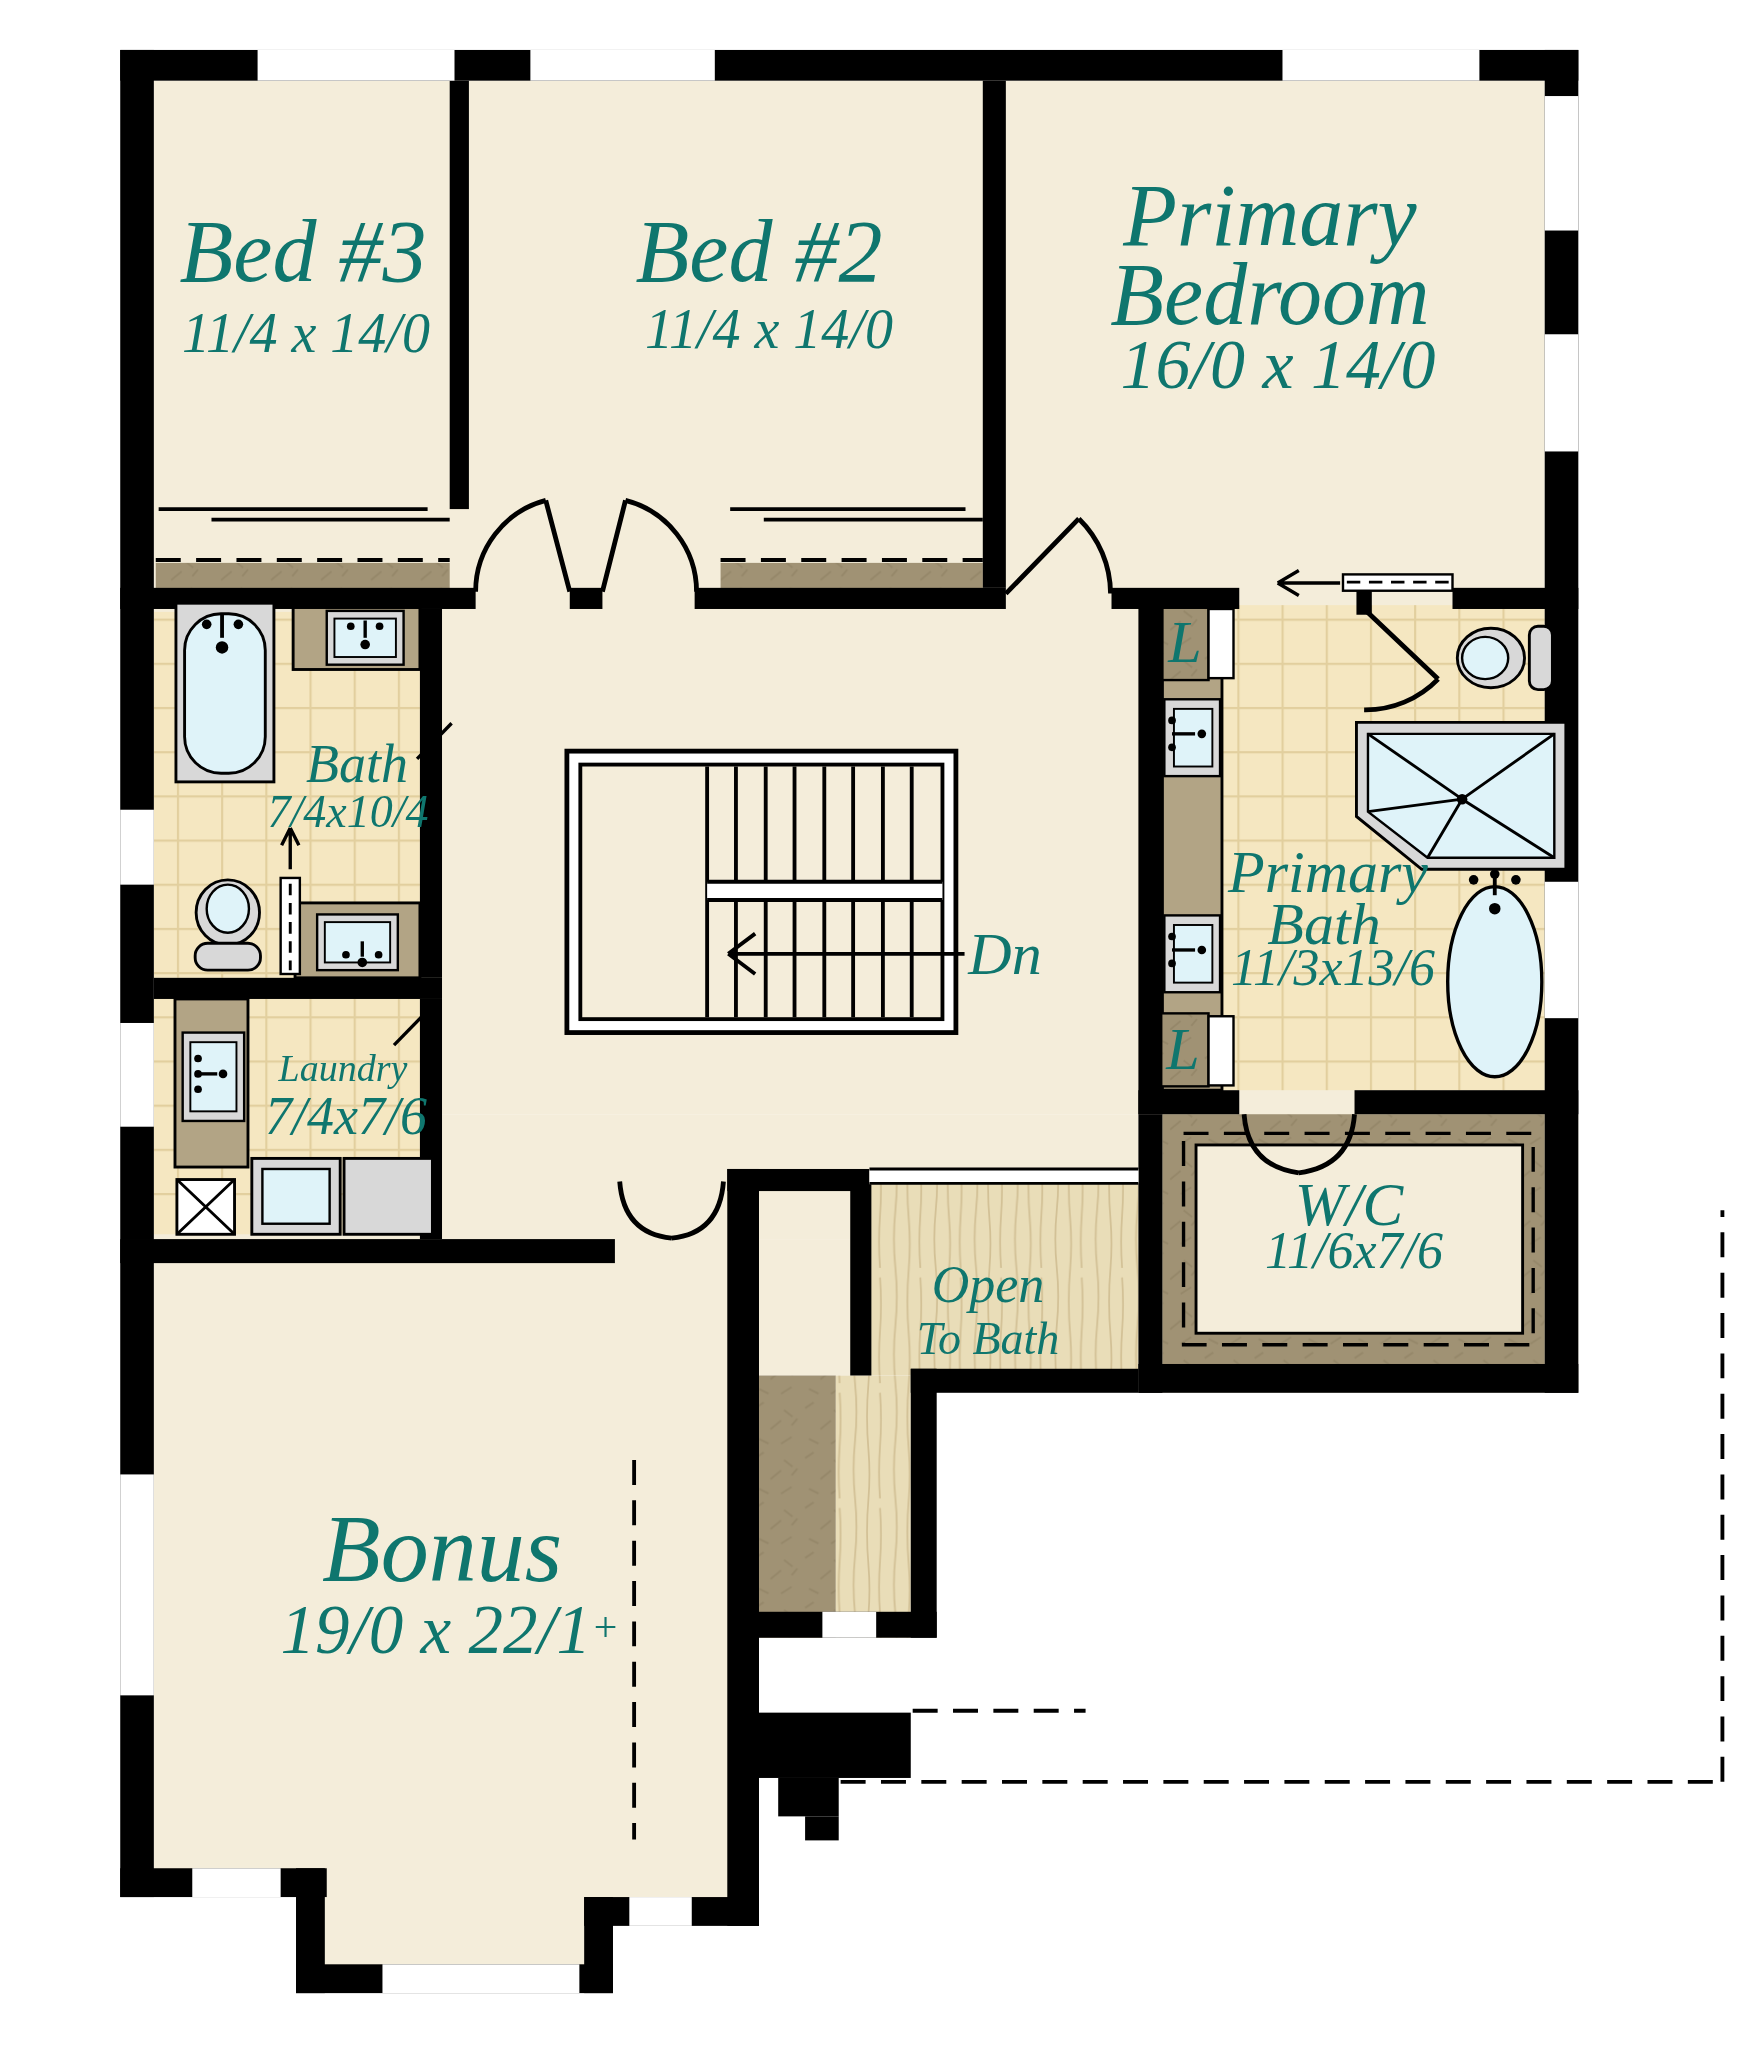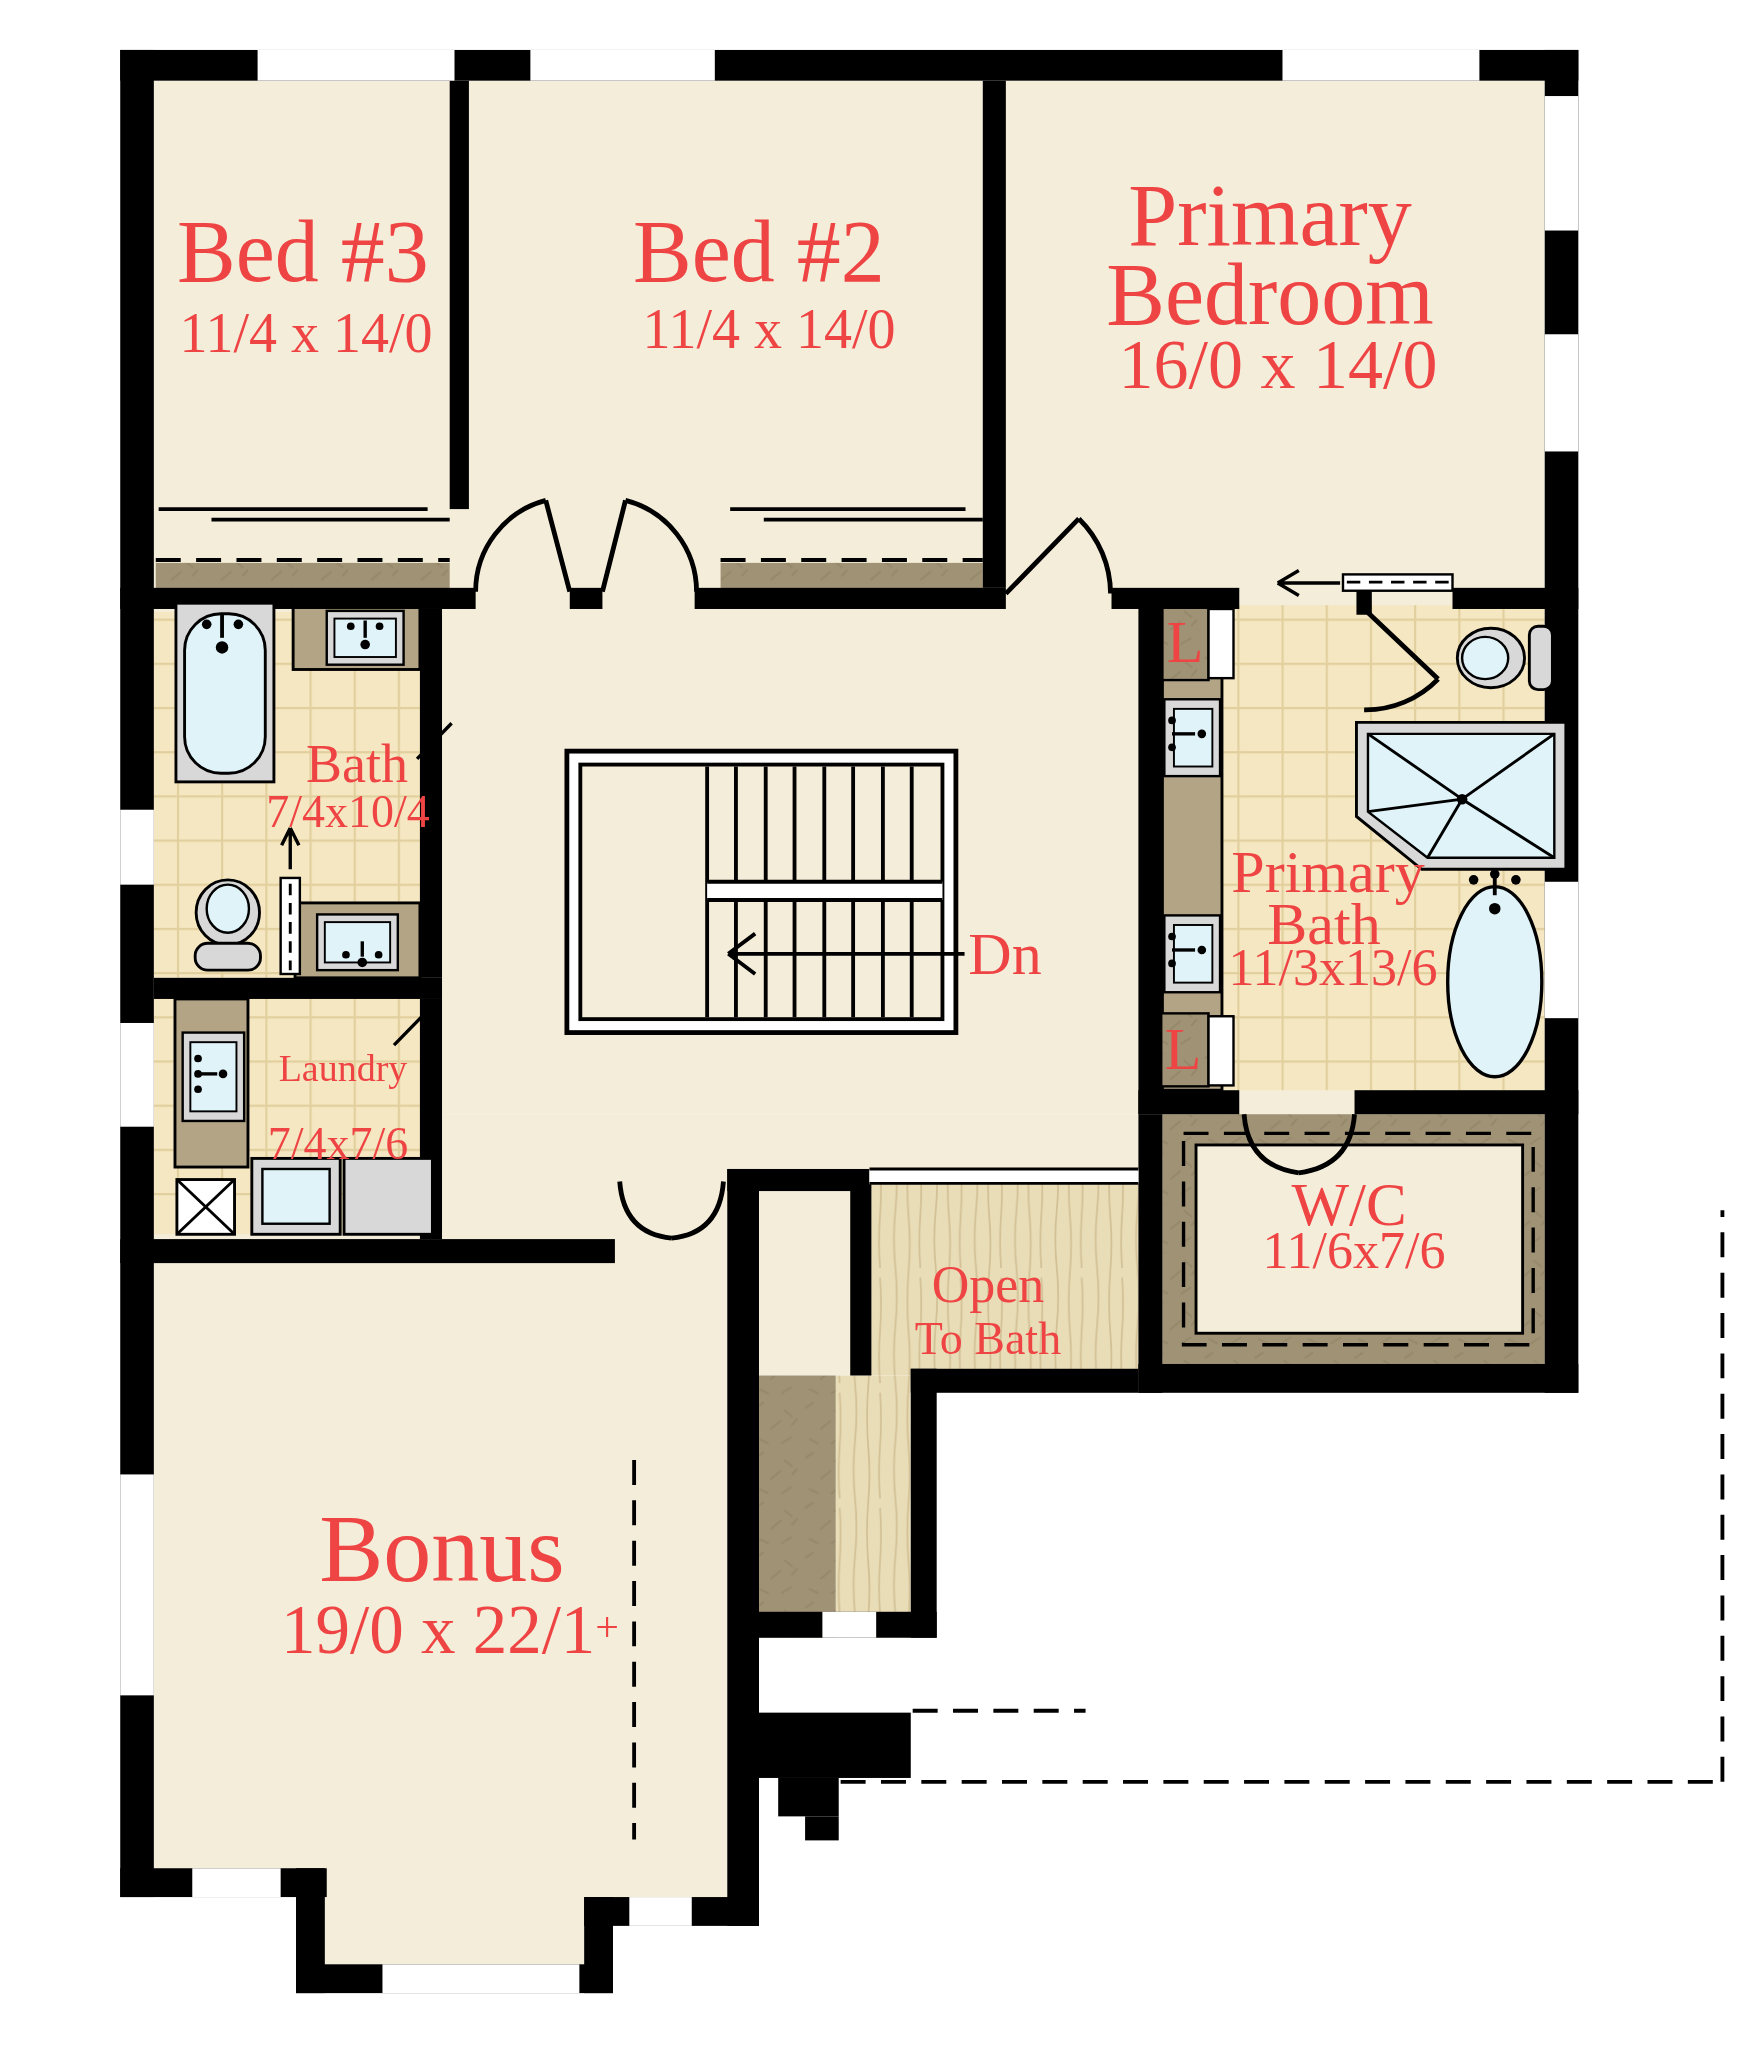--- a/index.html
+++ b/index.html
@@ -1,20 +1,20 @@
 <!DOCTYPE html>
 <html style="--wall: #000000; --cream: #f4edda; --tile: #f5e7c1; --tileGrid: #e2cf9e; --carpet: #a09274; --counter: #b2a485; --wood: #e9ddb8; --woodGrain: #d2c095; --gray: #d8d8d8; --blue: #dff3f9;"><head>
 <meta charset="utf-8">
 <style>
   html,body{margin:0;padding:0;background:#ffffff;}
   .plan{position:relative;width:1761px;height:2069px;background:#ffffff;overflow:hidden;}
   .plan svg{position:absolute;left:0;top:0;}
   .lbl{position:absolute;transform:translate(-50%,-50%);
        font-family:"Liberation Serif","DejaVu Serif",serif;
-       color:#ef4444;white-space:nowrap;line-height:1;}
+       color:#0f766e;white-space:nowrap;line-height:1;font-style:italic;}
   .plus{font-size:42px;vertical-align:11.5px;}
   
   .wall{fill:var(--wall,#000);}
   .win{fill:#ffffff;}
   .cream{fill:var(--cream,#f4edda);}
   .tile{fill:url(#tilePat);}
   .carpet{fill:url(#carpetPat);}
   .wood{fill:url(#woodPat);}
   .counter{fill:var(--counter,#b2a485);stroke:#000;stroke-width:3;}
   .gray{fill:var(--gray,#d8d8d8);stroke:#000;}
@@ -299,21 +299,21 @@
   <div class="lbl" style="left:769px;top:329px;font-size:56px;">11/4 x 14/0</div>
 
   <div class="lbl" style="left:1270px;top:216px;font-size:88px;">Primary</div>
   <div class="lbl" style="left:1270px;top:295px;font-size:88px;">Bedroom</div>
   <div class="lbl" style="left:1278px;top:365px;font-size:70px;">16/0 x 14/0</div>
 
   <div class="lbl" style="left:357px;top:764px;font-size:54px;">Bath</div>
   <div class="lbl" style="left:348px;top:812px;font-size:46px;">7/4x10/4</div>
 
   <div class="lbl" style="left:343px;top:1068px;font-size:38px;">Laundry</div>
-  <div class="lbl" style="left:338px;top:1116px;font-size:46px;margin-top:28px;">7/4x7/6</div>
+  <div class="lbl" style="left:346px;top:1116px;font-size:54px;">7/4x7/6</div>
 
   <div class="lbl" style="left:1005px;top:954px;font-size:60px;">Dn</div>
 
   <div class="lbl" style="left:1185px;top:642px;font-size:60px;">L</div>
   <div class="lbl" style="left:1183px;top:1049px;font-size:60px;">L</div>
 
   <div class="lbl" style="left:1328px;top:872px;font-size:60px;">Primary</div>
   <div class="lbl" style="left:1324px;top:924px;font-size:60px;">Bath</div>
   <div class="lbl" style="left:1333px;top:968px;font-size:52px;">11/3x13/6</div>
 

